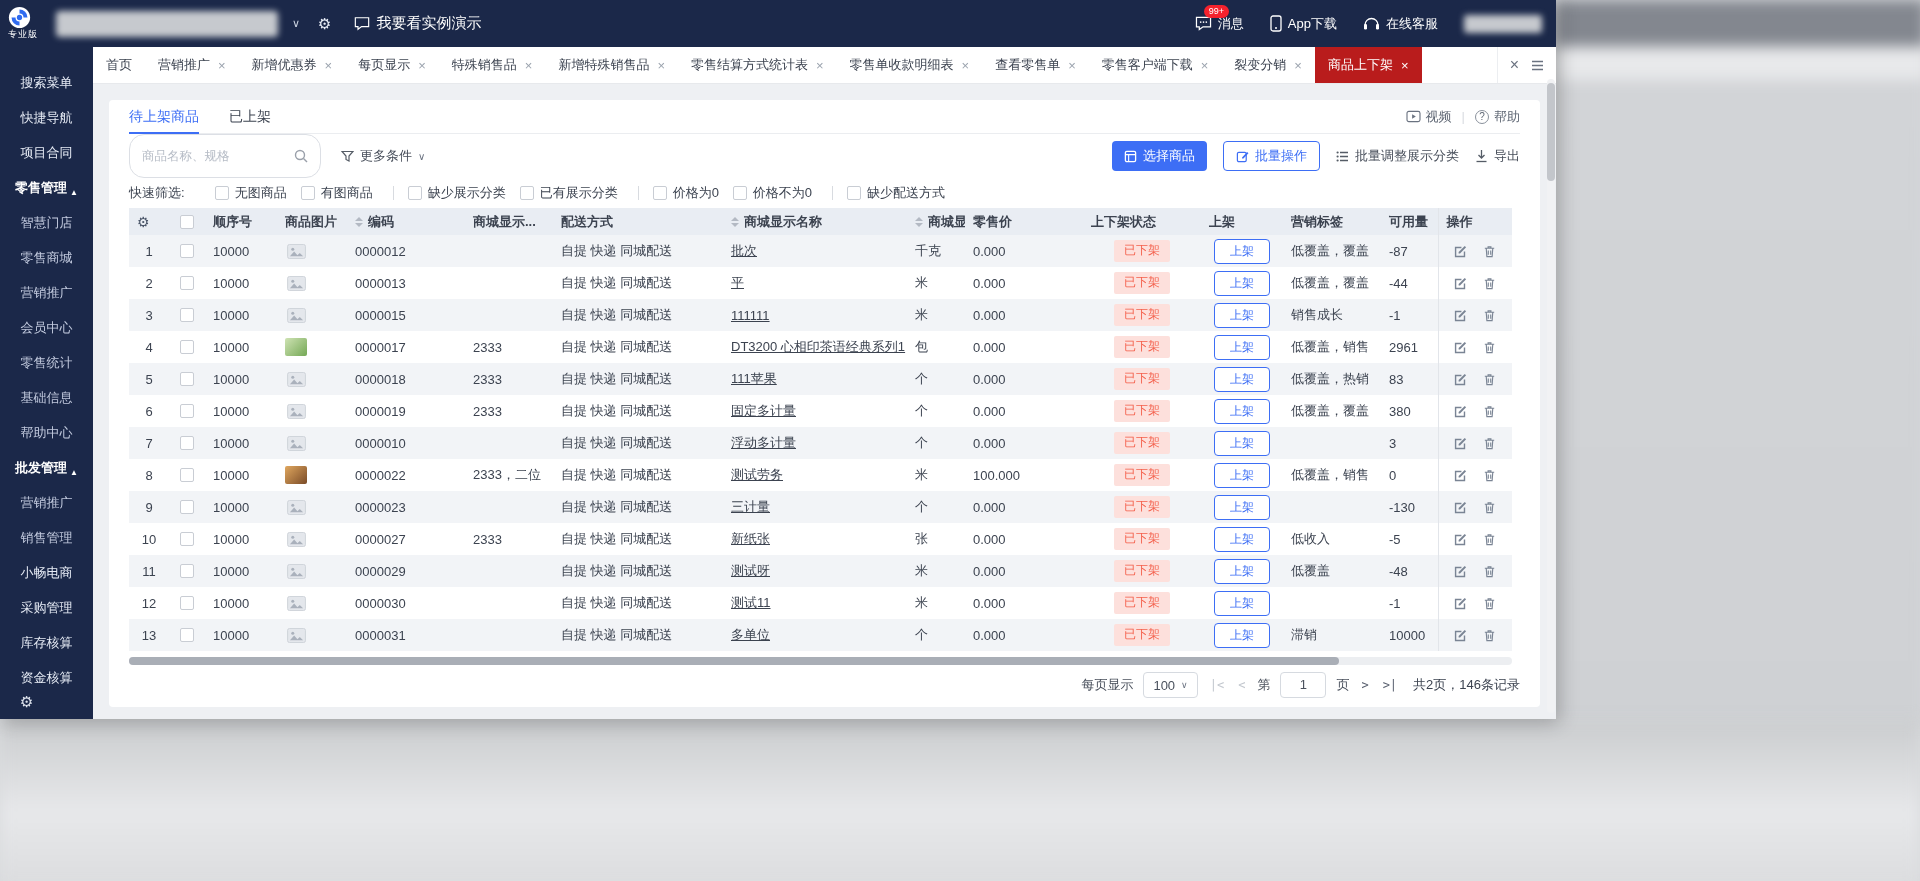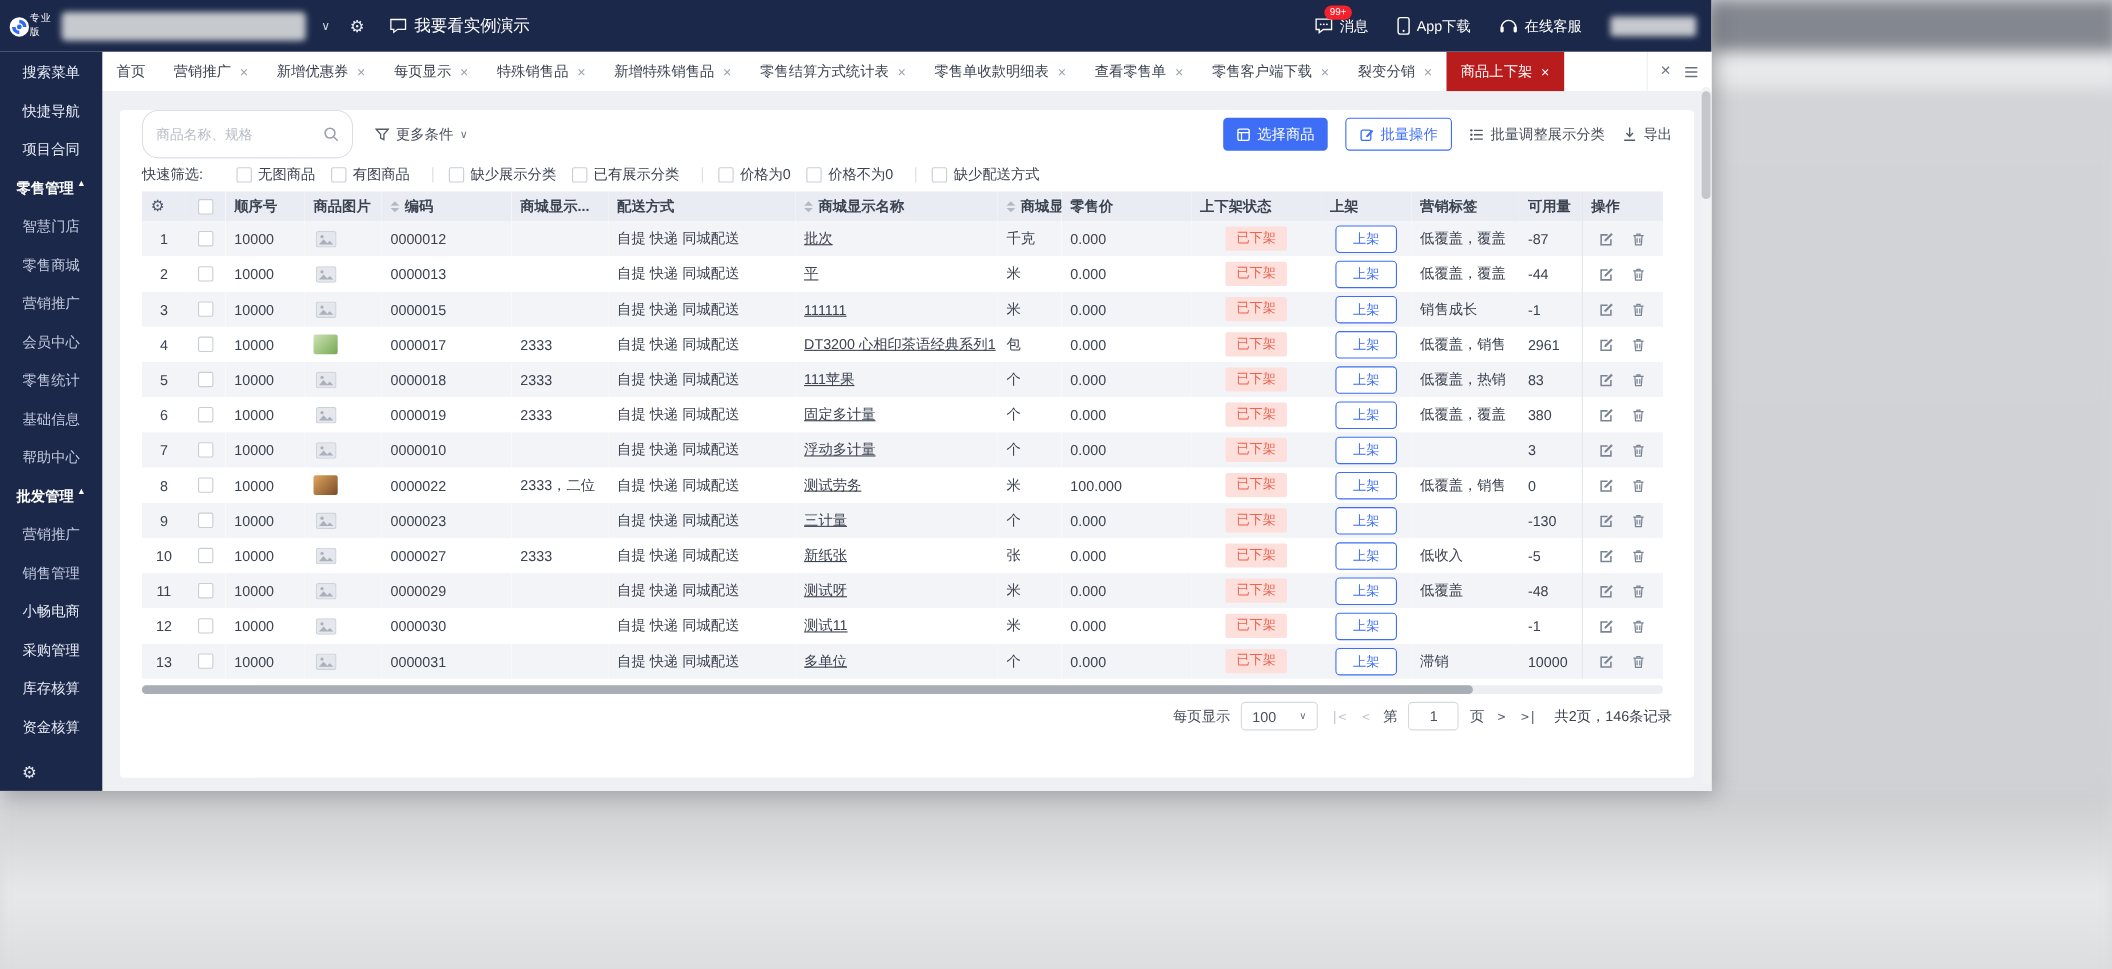--- a/index.html
+++ b/index.html
@@ -8,35 +8,35 @@
 .desktop{position:relative;width:1920px;height:881px;overflow:hidden;}
 .blur-right{position:absolute;left:1556px;top:0;width:370px;height:725px;
   background:linear-gradient(180deg,#83878f 0,#83878f 45px,#e8e9eb 48px,#e8e9eb 78px,#d2d4d7 82px,#cfd1d4 100%);filter:blur(7px);}
 .blur-bottom{position:absolute;left:0;top:719px;width:1920px;height:170px;
   background:linear-gradient(180deg,#caccce,#e7e8ea 55%,#dbdcde);filter:blur(7px);}
 .app{position:absolute;left:0;top:0;width:1556px;height:719px;background:#fff;z-index:2;
   box-shadow:3px 3px 18px rgba(0,0,0,.28);overflow:hidden;}
 
 
 .topbar{height:47px;background:#1b2849;display:flex;align-items:center;padding:0 14px 0 8px;color:#fff;position:relative;}
-.brand{display:flex;flex-direction:row;align-items:flex-end;width:44px;flex:none;}
+.brand{display:flex;flex-direction:column;align-items:flex-start;width:44px;flex:none;}
 .brand-sub{font-size:9px;margin-top:-1px;letter-spacing:1px;}
 .blur-company{width:222px;height:26px;margin-left:4px;border-radius:4px;background:#c6c9ce;filter:blur(3px);flex:none;}
 .chev{margin-left:14px;font-size:11px;color:#cdd4e2;}
 .tb-gear{margin-left:18px;font-size:15px;color:#e8edf7;cursor:pointer;}
 .demo{display:flex;align-items:center;gap:7px;margin-left:22px;font-size:15px;cursor:pointer;}
 .tb-right{margin-left:auto;display:flex;align-items:center;gap:26px;padding-left:28px;}
 .tb-item{display:flex;align-items:center;gap:6px;font-size:13px;position:relative;cursor:pointer;}
 .badge99{position:absolute;top:-10px;left:9px;background:#f5222d;color:#fff;font-size:9px;border-radius:8px;padding:1px 5px;line-height:1.25;}
 .blur-user{width:78px;height:18px;border-radius:3px;background:#c6c9ce;filter:blur(3px);}
 
 
 .body-row{display:flex;height:672px;}
 .sidebar{width:93px;background:#1b2849;flex:none;position:relative;padding-top:10px;}
-.side-item{height:35px;display:flex;align-items:flex-start;justify-content:center;gap:3px;color:#e6ebf5;font-size:13px;cursor:pointer;white-space:nowrap;}
+.side-item{height:35px;display:flex;align-items:flex-end;justify-content:center;gap:3px;color:#e6ebf5;font-size:13px;cursor:pointer;white-space:nowrap;}
 .side-item.sec{font-weight:700;color:#fff;}
 .side-item.sub{color:#c2cade;}
 .side-arrow{font-size:8px;color:#fff;}
 .side-arrow:empty{display:none;}
 .side-gear{position:absolute;bottom:8px;left:20px;font-size:15px;color:#dfe4ee;cursor:pointer;}
 .workspace{flex:1;min-width:0;display:flex;flex-direction:column;background:#eef0f3;}
 
 
 .tabbar{height:37px;background:#fff;border-bottom:1px solid #e7e9ec;display:flex;align-items:stretch;flex:none;}
 .tabs{display:flex;flex:1;overflow:hidden;}
@@ -105,21 +105,21 @@
 .c-action{text-align:center;}
 .btn-up{background:#fff;border:1px solid #3d6ef5;color:#3d6ef5;font-size:12px;padding:3px 15px;border-radius:4px;cursor:pointer;font-family:inherit;}
 .grid td:last-child,.grid th:last-child{border-left:1px solid #e2e5ea;text-align:center;}
 .op{display:inline-block;margin:0 5px;cursor:pointer;vertical-align:middle;line-height:0;}
 
 
 .sliver{height:6px;flex:none;}
 .hscroll{height:8px;width:1383px;background:#eceef1;border-radius:4px;position:relative;flex:none;}
 .hthumb{position:absolute;left:0;top:0;height:8px;width:1210px;background:#a9aeb6;border-radius:4px;cursor:pointer;}
 .pager{display:flex;align-items:center;justify-content:flex-end;gap:10px;height:40px;font-size:13px;color:#4a515d;flex:none;}
-.select-box{border:1px solid #d6dae0;border-radius:4px;height:26px;display:flex;align-items:center;gap:21px;padding:0 9px;cursor:pointer;}
+.select-box{border:1px solid #d6dae0;border-radius:4px;height:26px;display:flex;align-items:center;gap:6px;padding:0 9px;cursor:pointer;}
 .sel-chev{font-size:9px;color:#6a7280;}
 .pg-btn{color:#c2c7ce;padding:0 2px;cursor:pointer;font-family:"DejaVu Sans Mono",monospace;font-size:12px;}
 .pg-btn.en{color:#5a6170;}
 .page-input{width:46px;height:26px;border:1px solid #d6dae0;border-radius:4px;text-align:center;line-height:24px;font-size:13px;}
 .pg-total{margin-left:4px;color:#3c4350;}
 .vscroll{position:absolute;right:1px;top:79px;bottom:6px;width:8px;background:#f1f2f4;border-radius:4px;}
 .vthumb{position:absolute;top:4px;left:0;width:8px;height:98px;background:#c3c6cb;border-radius:4px;cursor:pointer;}
 </style>
 </head>
 <body>
@@ -346,20 +346,42 @@
             <span class="tbt-x">×</span>
             <svg width="13" height="11" viewBox="0 0 13 11">
               <path d="M1 1.5h11M1 5.5h11M1 9.5h11" stroke="#6a7280" stroke-width="1.4"></path>
             </svg>
           </div>
         </div>
 
         <div class="content">
           <div class="card">
 
+            <div class="subtab-row">
+              <div class="subtabs">
+
+                  <div class="subtab active">待上架商品</div>
+
+                  <div class="subtab">已上架</div>
+                </div>
+              <div class="panel-links">
+                <span class="plink">
+                  <svg width="15" height="13" viewBox="0 0 16 14">
+                    <rect x="1" y="1.5" width="14" height="11" rx="2" stroke="#6a7280" fill="none" stroke-width="1.2"></rect>
+                    <path d="M6.5 4.5v5l4-2.5z" fill="#6a7280"></path>
+                  </svg>
+                  <span>视频</span>
+                </span>
+                <span class="pl-sep">|</span>
+                <span class="plink">
+                  <span class="help-ic">?</span>
+                  <span>帮助</span>
+                </span>
+              </div>
+            </div>
 
             <div class="toolbar">
               <div class="search-box">
                 <input class="search-input" placeholder="商品名称、规格" style="">
                 <svg width="14" height="14" viewBox="0 0 14 14">
                   <circle cx="6" cy="6" r="4.5" fill="none" stroke="#9aa0aa" stroke-width="1.4"></circle>
                   <path d="M9.5 9.5 13 13" stroke="#9aa0aa" stroke-width="1.4"></path>
                 </svg>
               </div>
               <div class="more-filter">

